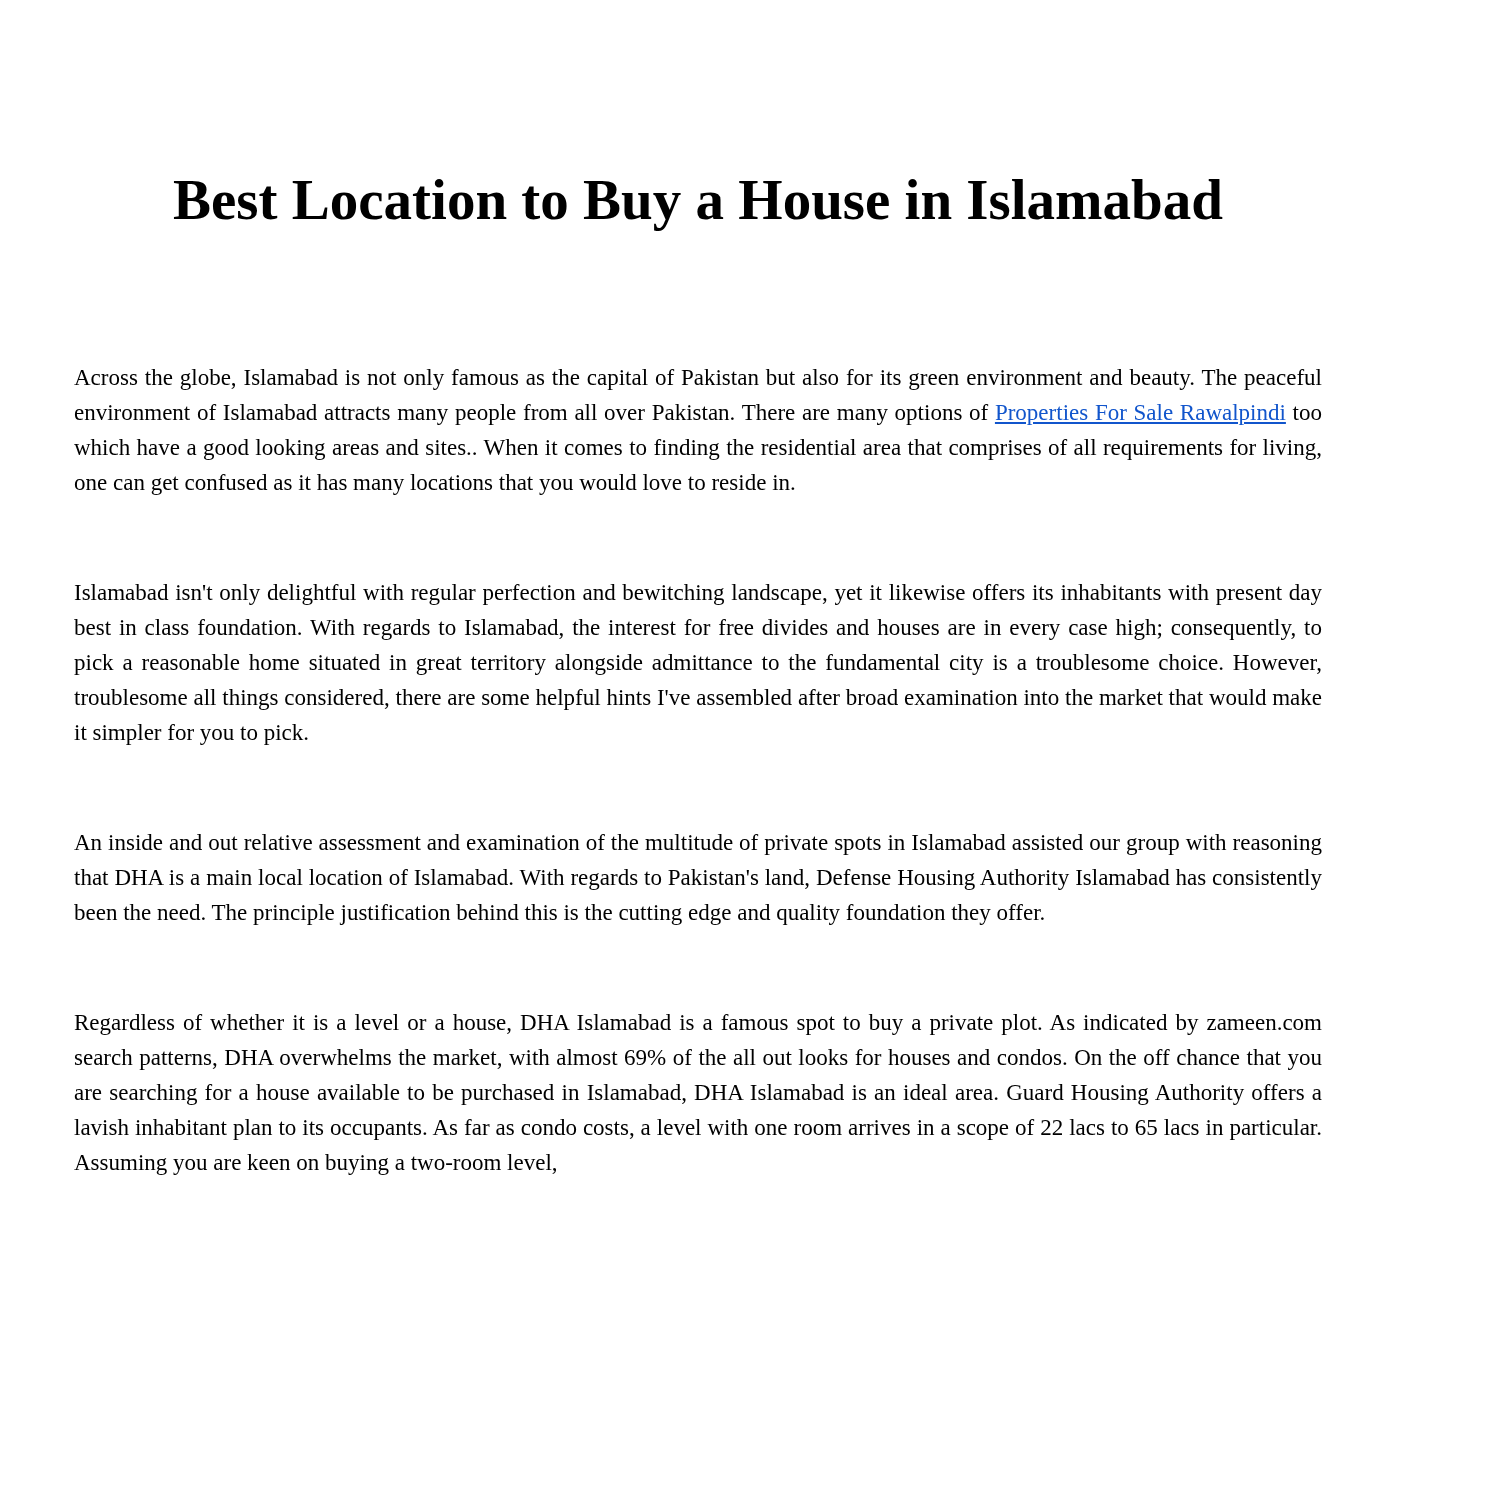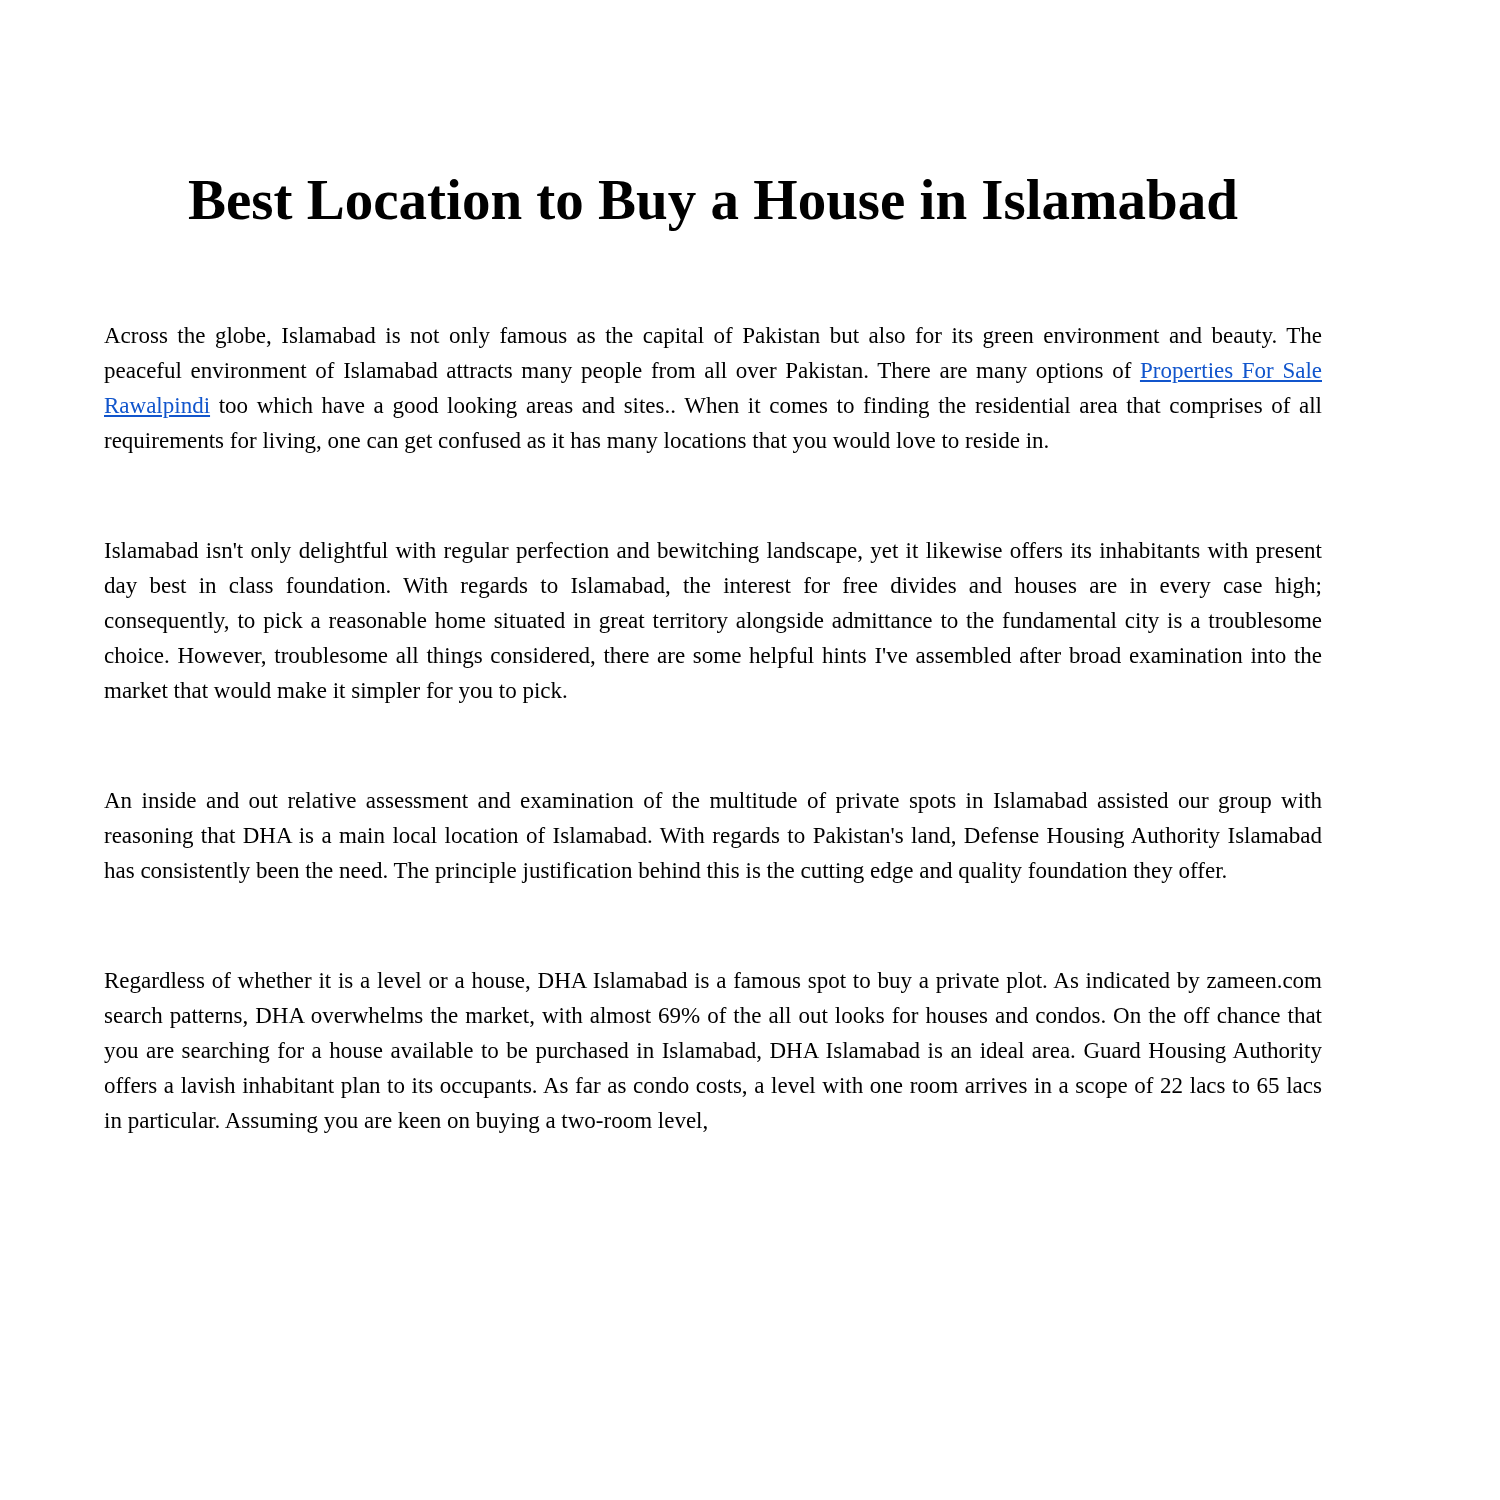--- a/index.html
+++ b/index.html
@@ -11,33 +11,33 @@
     width: 1500px;
     height: 1500px;
     overflow: hidden;
     font-family: "Liberation Serif", serif;
     color: #000000;
   }
   .page {
     box-sizing: border-box;
     width: 1500px;
     height: 1500px;
-    padding: 160px 178px 0 104px;
+    padding: 160px 178px 0 74px;
     background: #ffffff;
   }
   .doc-title {
     margin: 0 60px;
     font-size: 57px;
     font-weight: 700;
     line-height: 1.42;
     text-align: center;
     color: #000000;
   }
   .doc-body {
-    margin-top: 77px;
+    margin-top: 119px;
   }
   .para {
     margin: 0 0 75px 0;
     font-size: 23px;
     line-height: 35px;
     text-align: justify;
     color: #000000;
   }
   .doc-link {
     color: #1155cc;

